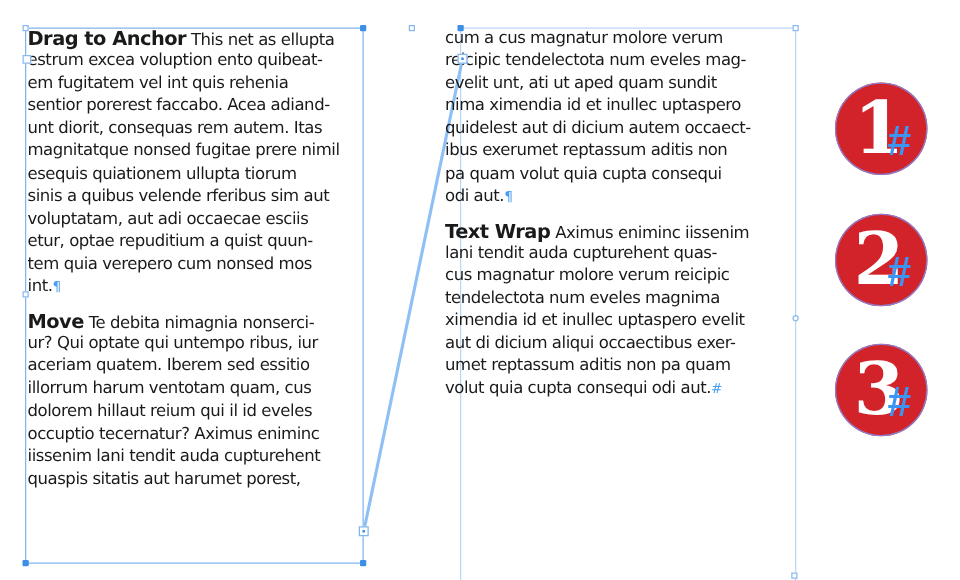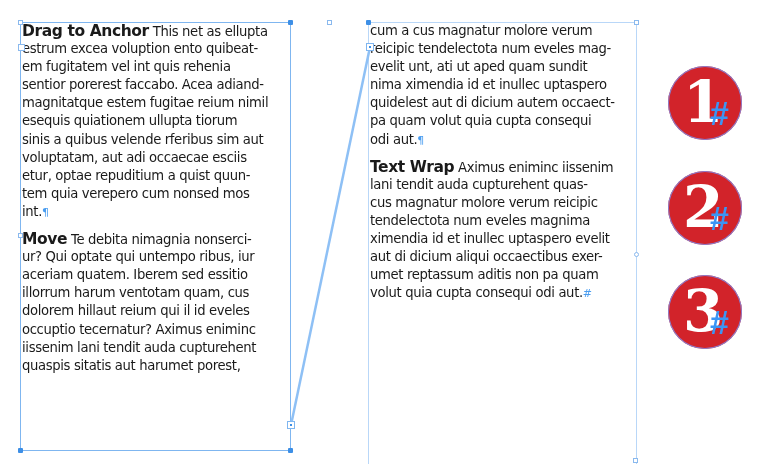--- a/index.html
+++ b/index.html
@@ -2,21 +2,21 @@
 <html><head>
 <meta charset="utf-8">
 <style>
   html,body{margin:0;padding:0;background:#ffffff;}
   body{width:768px;height:464px;position:relative;overflow:hidden;font-family:"DejaVu Sans","Liberation Sans",sans-serif;color:#1a1a1a;}
   .frame{position:absolute;border:1px solid #9ec8f5;box-sizing:border-box;}
   .frame.left{left:20px;top:22px;width:271px;height:429px;border-color:#7fb6f0;}
   .frame.right{left:368px;top:22px;width:269px;height:450px;border-color:#b9d7f8;}
   .text{position:absolute;font-size:13.2px;line-height:18.1px;letter-spacing:-0.35px;word-spacing:0px;white-space:nowrap;}
   .text.left{left:22px;top:22px;}
-  .text.right{left:370px;top:22px;}
+  .text.right{left:356px;top:22px;}
   .text .ln{display:block;height:18.1px;}
   .text .para-gap{display:block;height:9px;}
   .head{font-weight:bold;font-size:15.5px;letter-spacing:-0.4px;}
   .mark{color:#4a9df0;font-size:11px;}
   .handle{position:absolute;width:5px;height:5px;border:1px solid #8ab9ee;background:#fff;box-sizing:border-box;}
   .dot{position:absolute;width:5px;height:5px;background:#3d8fe6;border-radius:1px;}
   .port{position:absolute;width:8px;height:8px;border:1px solid #7fb6f0;background:#fff;box-sizing:border-box;}
   .port::after{content:"";position:absolute;left:2px;top:2px;width:2px;height:2px;background:#3d8fe6;}
   svg.thread{position:absolute;left:0;top:0;}
   .badge{position:absolute;width:74px;height:74px;border-radius:50%;background:#d2232a;box-shadow:0 0 0 1px #8a7fd0 inset;}
@@ -31,21 +31,22 @@
 
 <svg class="thread" width="768" height="464">
   <line x1="291" y1="425" x2="370" y2="47" stroke="#8ec0f5" stroke-width="2.5"></line>
 </svg>
 
 <div class="text left">
   <span class="ln"><span class="head">Drag to Anchor</span> <span>This net as ellupta</span></span>
   <span class="ln">estrum excea voluption ento quibeat-</span>
   <span class="ln">em fugitatem vel int quis rehenia</span>
   <span class="ln">sentior porerest faccabo. Acea adiand-</span>
-  <span class="ln">magnitatque estem fugitae reium nimil</span>
+  <span class="ln">unt diorit, consequas rem autem. Itas</span>
+  <span class="ln">magnitatque nonsed fugitae prere nimil</span>
   <span class="ln">esequis quiationem ullupta tiorum</span>
   <span class="ln">sinis a quibus velende rferibus sim aut</span>
   <span class="ln">voluptatam, aut adi occaecae esciis</span>
   <span class="ln">etur, optae repuditium a quist quun-</span>
   <span class="ln">tem quia verepero cum nonsed mos</span>
   <span class="ln"><span>int.</span><span class="mark">¶</span></span>
   <span class="para-gap"></span>
   <span class="ln"><span class="head">Move</span> <span>Te debita nimagnia nonserci-</span></span>
   <span class="ln">ur? Qui optate qui untempo ribus, iur</span>
   <span class="ln">aceriam quatem. Iberem sed essitio</span>
@@ -55,20 +56,21 @@
   <span class="ln">iissenim lani tendit auda cupturehent</span>
   <span class="ln">quaspis sitatis aut harumet porest,</span>
 </div>
 
 <div class="text right">
   <span class="ln">cum a cus magnatur molore verum</span>
   <span class="ln">reicipic tendelectota num eveles mag-</span>
   <span class="ln">evelit unt, ati ut aped quam sundit</span>
   <span class="ln">nima ximendia id et inullec uptaspero</span>
   <span class="ln">quidelest aut di dicium autem occaect-</span>
+  <span class="ln">ibus exerumet reptassum aditis non</span>
   <span class="ln">pa quam volut quia cupta consequi</span>
   <span class="ln"><span>odi aut.</span><span class="mark">¶</span></span>
   <span class="para-gap"></span>
   <span class="ln"><span class="head">Text Wrap</span> <span>Aximus eniminc iissenim</span></span>
   <span class="ln">lani tendit auda cupturehent quas-</span>
   <span class="ln">cus magnatur molore verum reicipic</span>
   <span class="ln">tendelectota num eveles magnima</span>
   <span class="ln">ximendia id et inullec uptaspero evelit</span>
   <span class="ln">aut di dicium aliqui occaectibus exer-</span>
   <span class="ln">umet reptassum aditis non pa quam</span>

